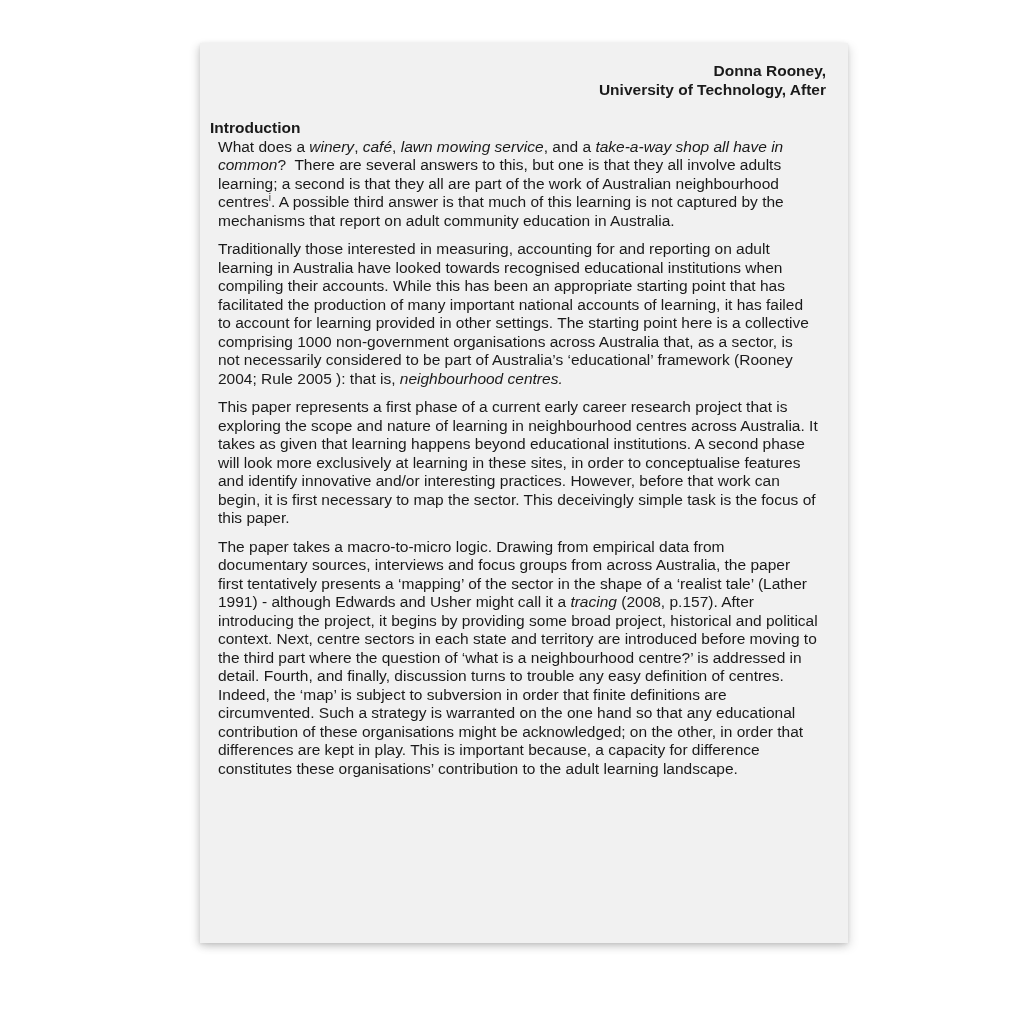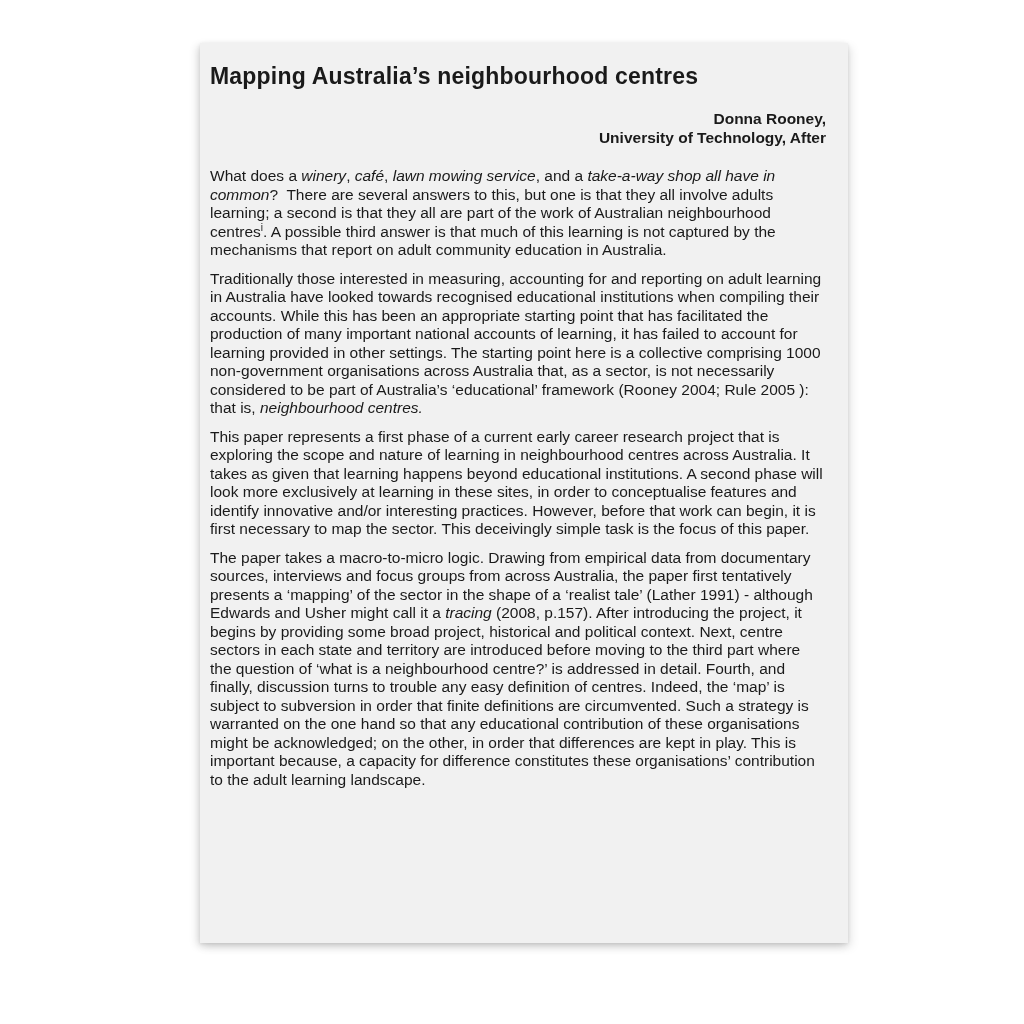--- a/index.html
+++ b/index.html
@@ -47,43 +47,43 @@
   }
   .section-heading {
     font-size: 15.5px;
     line-height: 18.5px;
     font-weight: bold;
     margin: 0;
   }
   .para {
     font-size: 15.5px;
     line-height: 18.5px;
-    margin: 10px 0;
+    margin: 10px 8px;
     white-space: pre-wrap;
   }
   .para:first-of-type { margin-top: 0; }
   .it { font-style: italic; }
   sup.note-ref {
     font-size: 10px;
     line-height: 0;
     vertical-align: super;
   }
 </style>
 </head>
 <body>
 
 <div class="canvas">
   <div class="paper">
-    <h1 class="doc-title">Mapping Australia’s neighbourhood centres</h1>
 
     <div class="author-block">
       <div class="author-line">Donna Rooney,</div>
       <div class="author-line">University of Technology, After</div>
     </div>
 
+    <h2 class="section-heading">Introduction</h2>
 
     <div id="paragraphs">
         <p class="para"><span>What does a </span><span class="it">winery</span><span>, </span><span class="it">café</span><span>, </span><span class="it">lawn mowing service</span><span>, and a </span><span class="it">take-a-way shop all have in common</span><span>?  There are several answers to this, but one is that they all involve adults learning; a second is that they all are part of the work of Australian neighbourhood centres</span><sup class="note-ref">i</sup><span>. A possible third answer is that much of this learning is not captured by the mechanisms that report on adult community education in Australia.</span></p>
         <p class="para"><span>Traditionally those interested in measuring, accounting for and reporting on adult learning in Australia have looked towards recognised educational institutions when compiling their accounts. While this has been an appropriate starting point that has facilitated the production of many important national accounts of learning, it has failed to account for learning provided in other settings. The starting point here is a collective comprising 1000 non-government organisations across Australia that, as a sector, is not necessarily considered to be part of Australia’s ‘educational’ framework (Rooney 2004; Rule 2005 ): that is, </span><span class="it">neighbourhood centres.</span></p>
         <p class="para"><span>This paper represents a first phase of a current early career research project that is exploring the scope and nature of learning in neighbourhood centres across Australia. It takes as given that learning happens beyond educational institutions. A second phase will look more exclusively at learning in these sites, in order to conceptualise features and identify innovative and/or interesting practices. However, before that work can begin, it is first necessary to map the sector. This deceivingly simple task is the focus of this paper.</span></p>
         <p class="para"><span>The paper takes a macro-to-micro logic. Drawing from empirical data from documentary sources, interviews and focus groups from across Australia, the paper first tentatively presents a ‘mapping’ of the sector in the shape of a ‘realist tale’ (Lather 1991) - although Edwards and Usher might call it a </span><span class="it">tracing</span><span> (2008, p.157). After introducing the project, it begins by providing some broad project, historical and political context. Next, centre sectors in each state and territory are introduced before moving to the third part where the question of ‘what is a neighbourhood centre?’ is addressed in detail. Fourth, and finally, discussion turns to trouble any easy definition of centres. Indeed, the ‘map’ is subject to subversion in order that finite definitions are circumvented. Such a strategy is warranted on the one hand so that any educational contribution of these organisations might be acknowledged; on the other, in order that differences are kept in play. This is important because, a capacity for difference constitutes these organisations’ contribution to the adult learning landscape.</span></p>
       </div>
   </div>
 </div>
 

